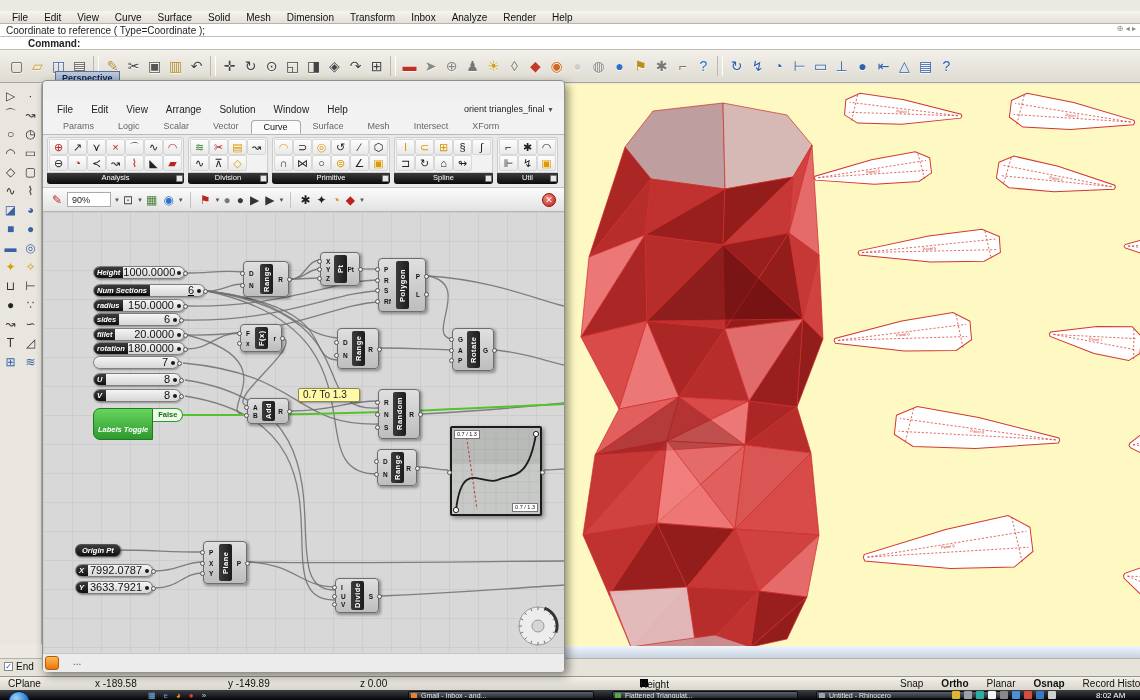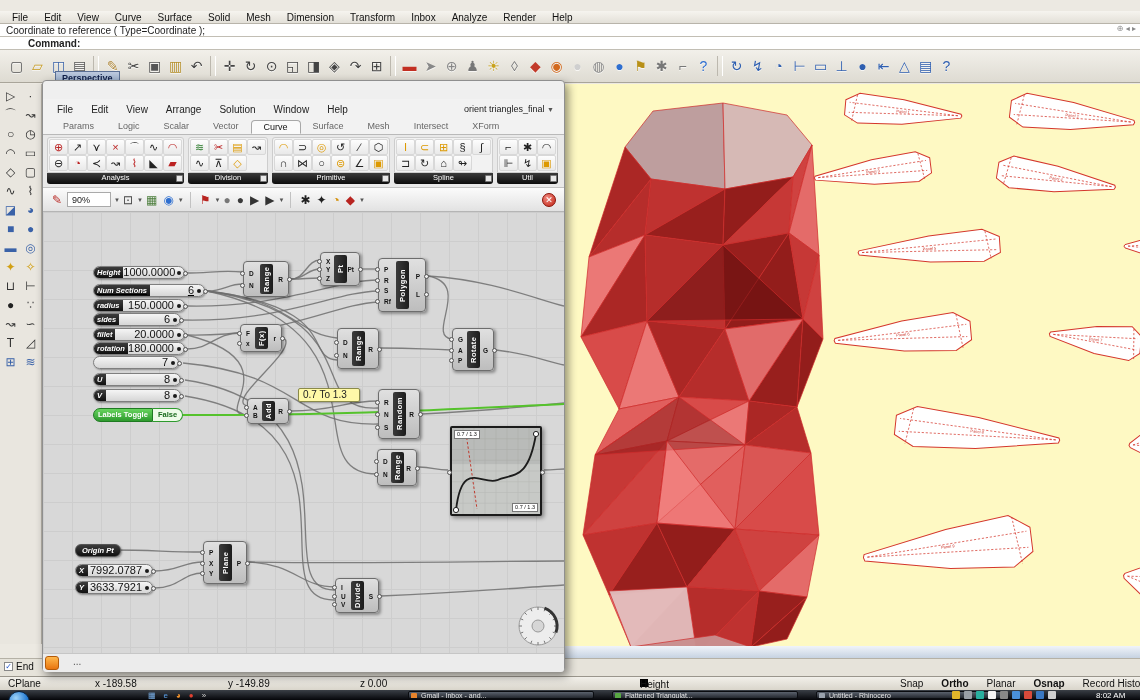--- a/index.html
+++ b/index.html
@@ -87,21 +87,21 @@
   .gh-comp{position:absolute;border:1px solid #6d6d6d;border-radius:4px;background:linear-gradient(#e0e0e0,#bdbdbd);box-shadow:1.5px 1.5px 3px rgba(0,0,0,.35);}
   .nameplate{position:absolute;left:50%;top:2px;bottom:2px;width:13px;margin-left:-6.5px;background:linear-gradient(90deg,#1c1c1c,#3b3b3b);border-radius:2px;color:#fff;font-size:7.5px;font-weight:bold;writing-mode:vertical-rl;transform:rotate(180deg);display:flex;align-items:center;justify-content:center;letter-spacing:.5px;}
   .port{position:absolute;font-size:6.5px;font-weight:bold;color:#111;line-height:8px;}
   .port-in{left:5px;}
   .port-out{right:5px;}
   .port i{position:absolute;width:5px;height:5px;border-radius:50%;background:#ececec;border:1px solid #555;top:1px;}
   .port-in i{left:-9px;}
   .port-out i{right:-9px;}
   .gh-param{position:absolute;background:linear-gradient(#3c3c3c,#101010);color:#fff;font-style:italic;font-weight:bold;font-size:7.5px;line-height:11px;border:1px solid #555;border-radius:6px;padding:0 6px;box-shadow:1px 1px 2px rgba(0,0,0,.35);}
   .gh-toggle{position:absolute;display:flex;height:14px;}
-  .tg-lbl{background:linear-gradient(#67d45e,#2e9a2e);border:1px solid #1f7a22;border-radius:7px 0 0 7px;color:#fff;font-weight:bold;font-size:7.5px;line-height:12px;padding:0 4px;}
+  .tg-lbl{background:linear-gradient(#67d45e,#2e9a2e);border:1px solid #1f7a22;border-radius:7px 0 0 7px;color:#fff;font-style:italic;font-weight:bold;font-size:7.5px;line-height:12px;padding:15px 4px;}
   .tg-val{background:#eefbe8;border:1px solid #2e9a2e;border-left:none;border-radius:0 7px 7px 0;color:#1a6b1d;font-weight:bold;font-size:7.5px;line-height:12px;padding:0 5px;}
   .gh-panel{position:absolute;background:#fff9a8;border:1px solid #8a8a4a;border-radius:2px;font-size:10px;line-height:12px;color:#222;padding:0 4px;box-shadow:1px 1px 2px rgba(0,0,0,.3);}
   .graph-mapper{position:absolute;border:2px solid #1b1b1b;border-radius:2px;background:#c7c9c6;box-shadow:2px 2px 4px rgba(0,0,0,.4);}
   .gm-chip{position:absolute;background:#fff;border:1px solid #777;font-size:5.5px;line-height:7px;padding:0 2px;color:#111;}
 </style>
 </head>
 <body>
 
 <div class="screen">
 

